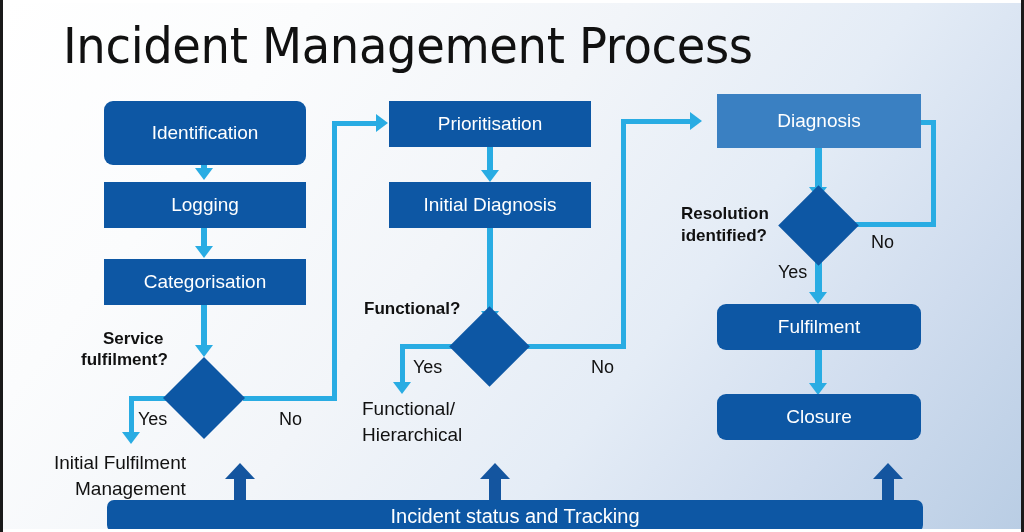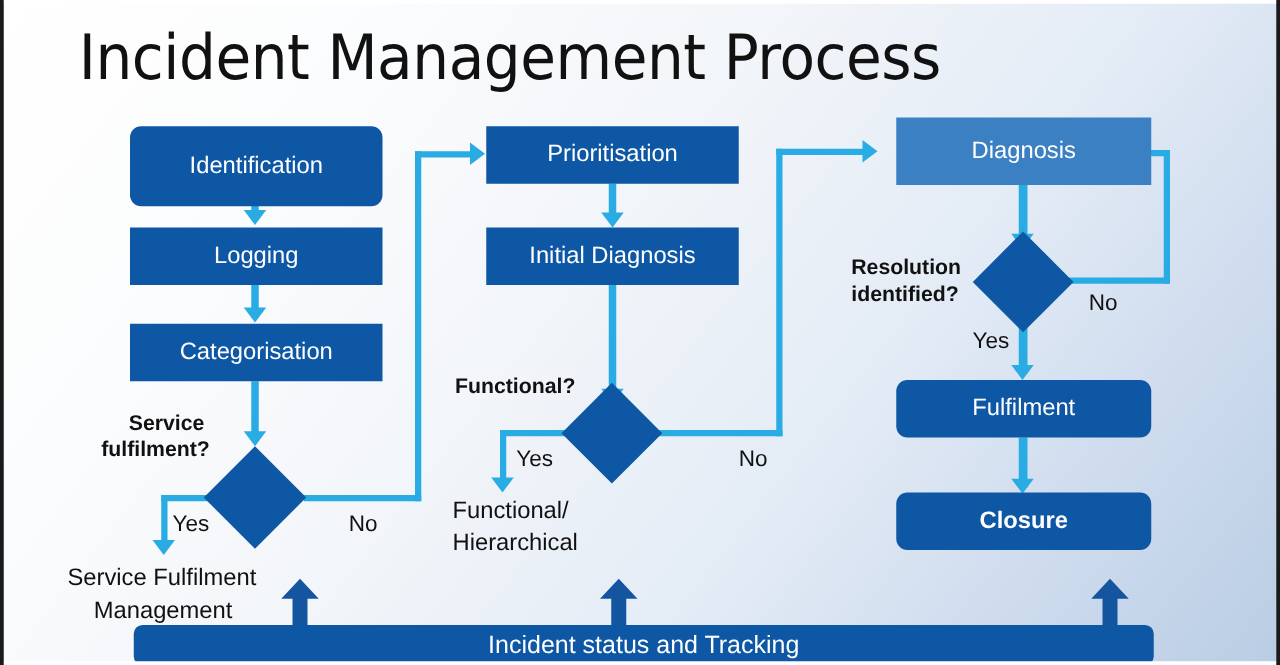--- a/index.html
+++ b/index.html
@@ -132,21 +132,21 @@
   </div>
 
   <div class="diamond" style="left:172px;top:369px;width:58px;height:58px;"></div>
 
   <div class="lbl bold" style="left:100px;top:329px;text-align:center;">Service</div>
   <div class="lbl bold" style="left:78px;top:350px;">fulfilment?</div>
 
   <div class="lbl yn" style="left:135px;top:409px;">Yes</div>
   <div class="lbl yn" style="left:276px;top:409px;">No</div>
 
-  <div class="lbl plain" style="left:51px;top:452px;">Service Fulfilment</div>
+  <div class="lbl plain" style="left:51px;top:452px;">Initial Fulfilment</div>
   <div class="lbl plain" style="left:72px;top:478px;">Management</div>
 
   <div class="box" style="left:386px;top:101px;width:202px;height:46px;">
     <span>Prioritisation</span>
   </div>
 
   <div class="box" style="left:386px;top:182px;width:202px;height:46px;">
     <span>Initial Diagnosis</span>
   </div>
 
@@ -169,21 +169,21 @@
   <div class="lbl bold" style="left:678px;top:204px;">Resolution</div>
   <div class="lbl bold" style="left:678px;top:226px;">identified?</div>
 
   <div class="lbl yn" style="left:775px;top:262px;">Yes</div>
   <div class="lbl yn" style="left:868px;top:232px;">No</div>
 
   <div class="box rounded" style="left:714px;top:304px;width:204px;height:46px;">
     <span>Fulfilment</span>
   </div>
 
-  <div class="box rounded" style="left:714px;top:394px;width:204px;height:46px;font-weight:bold;">
+  <div class="box rounded" style="left:714px;top:394px;width:204px;height:46px;">
     <span>Closure</span>
   </div>
 
   <div class="uparrow" style="left:222px;top:463px;width:30px;height:40px;">
     <div class="head" style="left:0;top:0;"></div>
     <div class="stem" style="left:9px;top:15px;width:12px;height:25px;"></div>
   </div>
 
   <div class="uparrow" style="left:477px;top:463px;width:30px;height:40px;">
     <div class="head" style="left:0;top:0;"></div>

